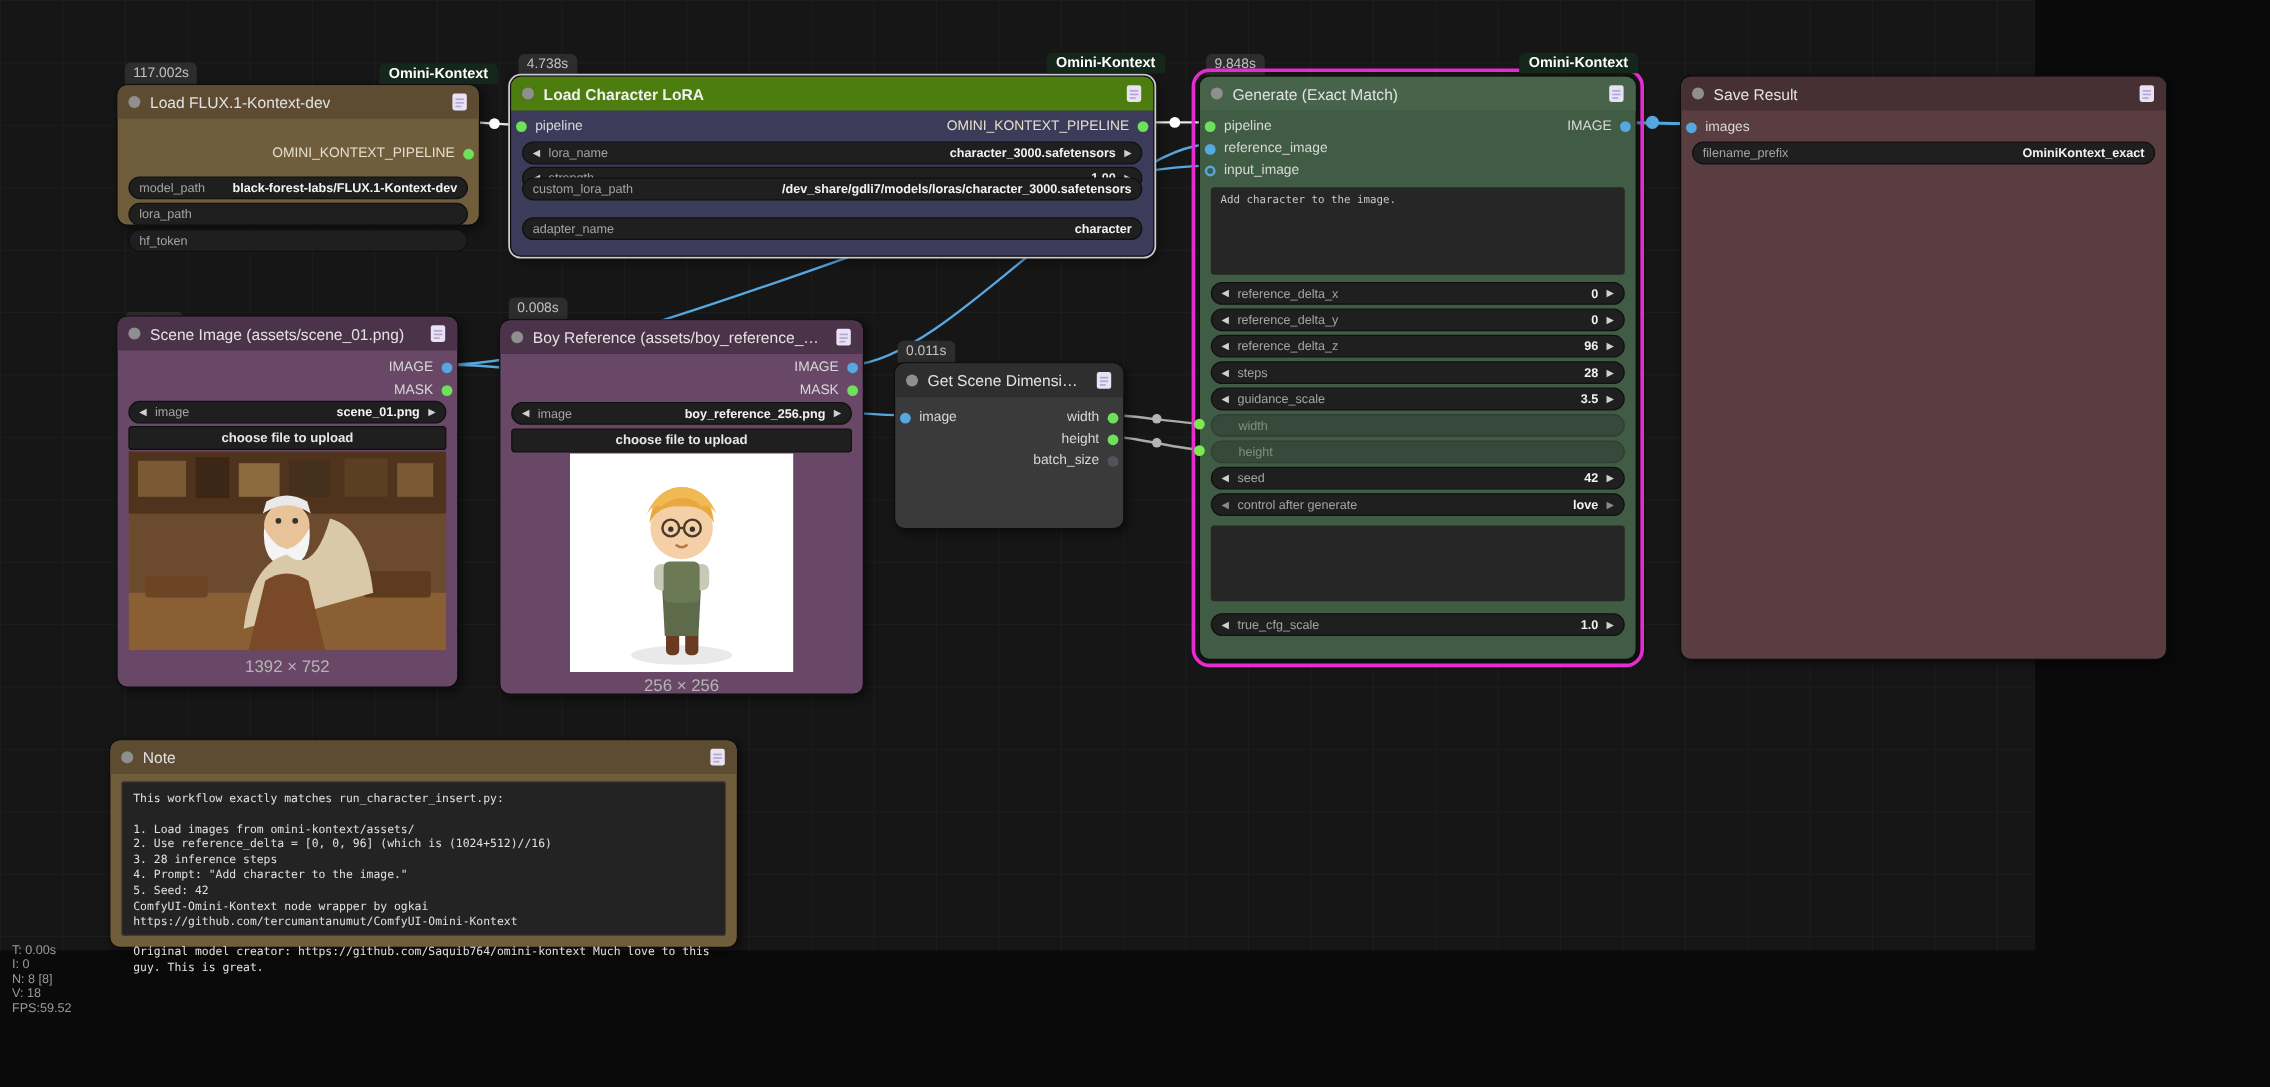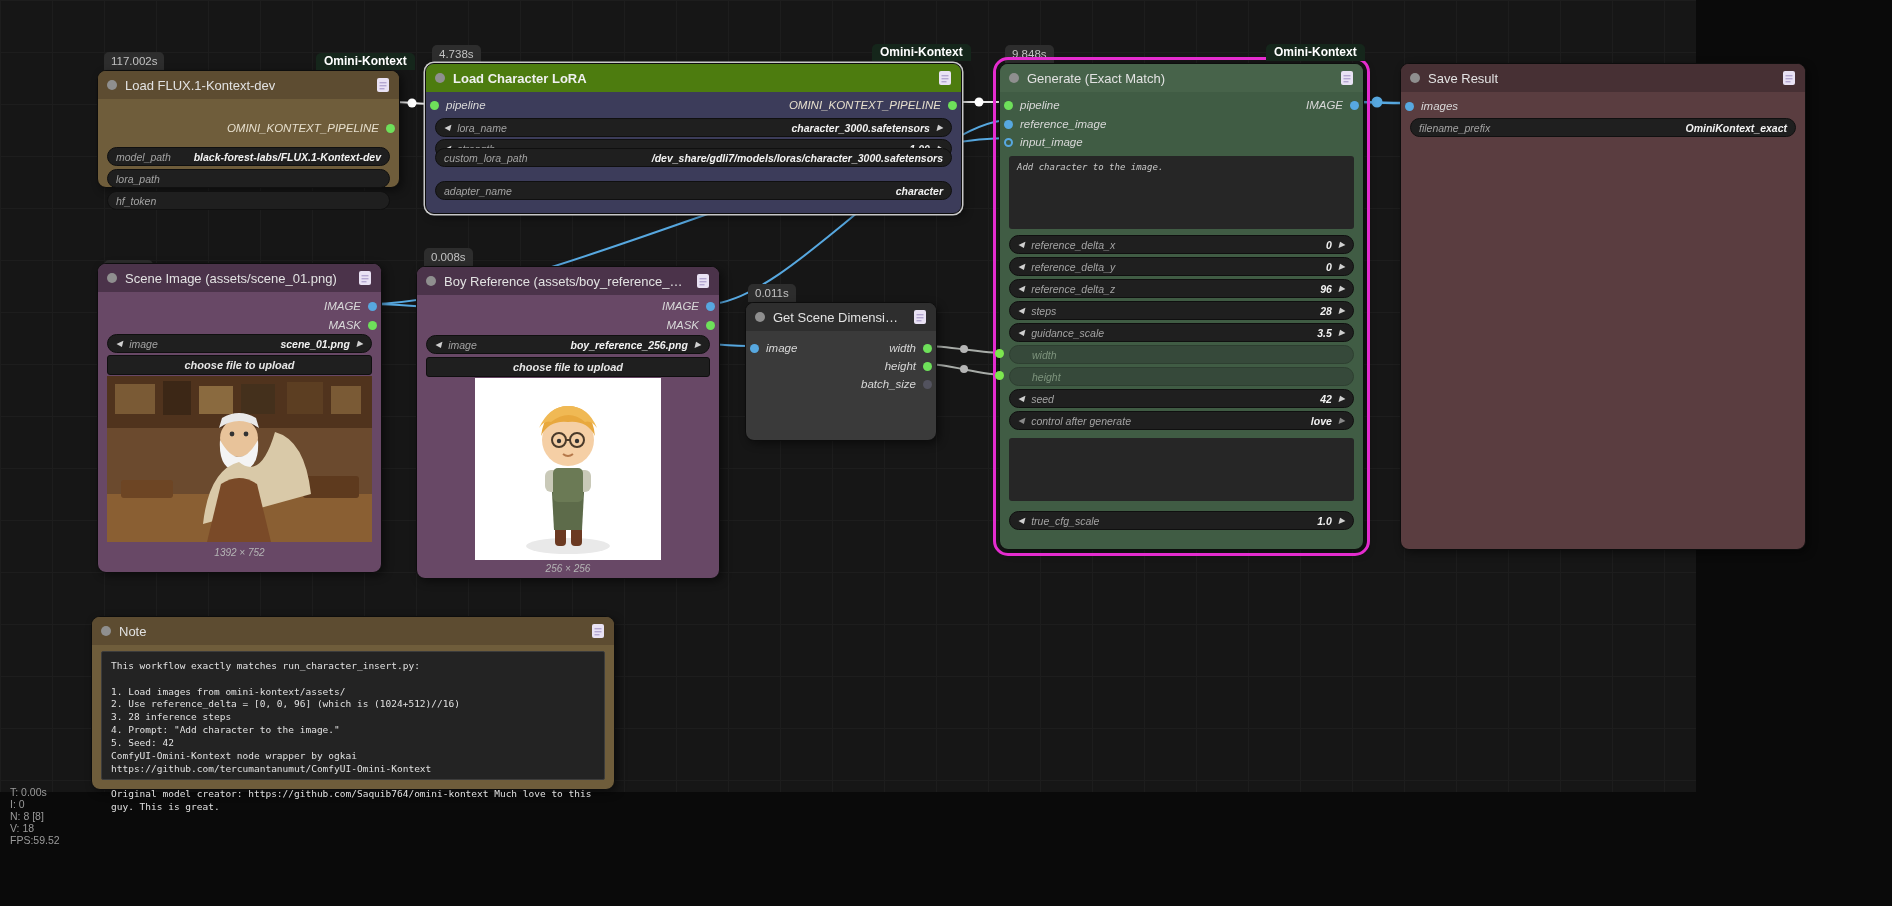--- a/index.html
+++ b/index.html
@@ -9,21 +9,21 @@
     background-image:linear-gradient(#1d1d1d 1px,transparent 1px),linear-gradient(90deg,#1d1d1d 1px,transparent 1px);
     background-size:52px 52px;z-index:0;}
   svg.links{position:absolute;left:0;top:0;z-index:1;}
   .node{position:absolute;border-radius:9px;border:1px solid #0d0d0d;z-index:2;
     box-shadow:3px 3px 8px rgba(0,0,0,.45);}
   .nhead{display:flex;align-items:center;gap:8px;height:28px;padding:0 9px;
     border-radius:8px 8px 0 0;font-size:13px;color:#e2e2e2;white-space:nowrap;overflow:hidden;}
   .ndot{width:10px;height:10px;border-radius:50%;background:#8f8f8f;flex-shrink:0;}
   .ntitle{overflow:hidden;text-overflow:ellipsis;}
   .docicon{margin-left:auto;flex-shrink:0;display:flex;}
-  .nbody{position:absolute;left:0;right:0;top:28px;bottom:0;border-radius:0 0 8px 8px;font-style:italic;}
+  .nbody{position:absolute;left:0;right:0;top:28px;bottom:0;border-radius:0 0 8px 8px;}
   
   .n-brown{background:#6f5d3b;} .n-brown .nhead{background:#5d4c31;}
   .n-navy{background:#3c3c5a;box-shadow:0 0 0 1.5px #c9c9c9,3px 3px 8px rgba(0,0,0,.45);} .n-navy .nhead{background:#4d7c0f;}
   .n-purple{background:#684866;} .n-purple .nhead{background:#4b334a;justify-content:space-between;}
   .n-gray{background:#3a3a3a;} .n-gray .nhead{background:#2e2e2e;}
   .n-green{background:#405c44;outline:3px solid #e52ccf;outline-offset:3px;} .n-green .nhead{background:#47634a;}
   .n-maroon{background:#5a3d40;} .n-maroon .nhead{background:#473034;}
   
   .tbadge{position:absolute;z-index:2;background:#2d2d2d;color:#c2c2c2;font-size:11.5px;
     padding:2px 7px;border-radius:5px 5px 0 0;height:14px;line-height:14px;}
@@ -43,21 +43,21 @@
   .pill .lbl{color:#a3a3a3;} .pill .val{margin-left:auto;color:#f2f2f2;font-weight:bold;}
   .arr-l::before{content:"◀";} .arr-r::before{content:"▶";}
   .arr-l,.arr-r{font-size:8px;color:#d0d0d0;line-height:19px;}
   .dim-arr .arr-l,.dim-arr .arr-r{color:#8a8a8a;}
   .pill.dim{background:#36493a;border-color:#2e3f31;}
   .pill.dim .lbl{color:#7d937c;}
   .btn{position:absolute;left:9px;right:9px;height:18px;background:#1f1f1f;border:1px solid #0f0f0f;
     border-radius:3px;color:#e6e6e6;font-weight:bold;font-size:11px;text-align:center;line-height:18px;}
   .darkbox{position:absolute;left:9px;right:9px;background:#262626;border-radius:3px;
     font-family:"DejaVu Sans Mono",monospace;color:#c8c8c8;}
-  .caption{position:absolute;left:0;right:0;text-align:center;font-size:10px;color:#b5b5b5;}
+  .caption{position:absolute;left:0;right:0;text-align:center;font-size:14px;color:#b5b5b5;}
   .preview{position:absolute;overflow:hidden;}
   .edot{position:absolute;width:9px;height:9px;border-radius:50%;background:#7de84f;z-index:3;}
   
   .notebox{position:absolute;left:9px;right:9px;top:34px;bottom:9px;background:#232323;
     border:1px solid #3c3c3c;border-radius:2px;padding:8px 9px;box-sizing:border-box;
     font-family:"DejaVu Sans Mono",monospace;font-size:9.5px;line-height:1.35;color:#e0e0e0;white-space:pre-wrap;}
   .status{position:absolute;left:10px;top:786px;z-index:5;font-size:10.5px;line-height:12px;color:#9a9a9a;}
 </style>
 </head>
 <body>

